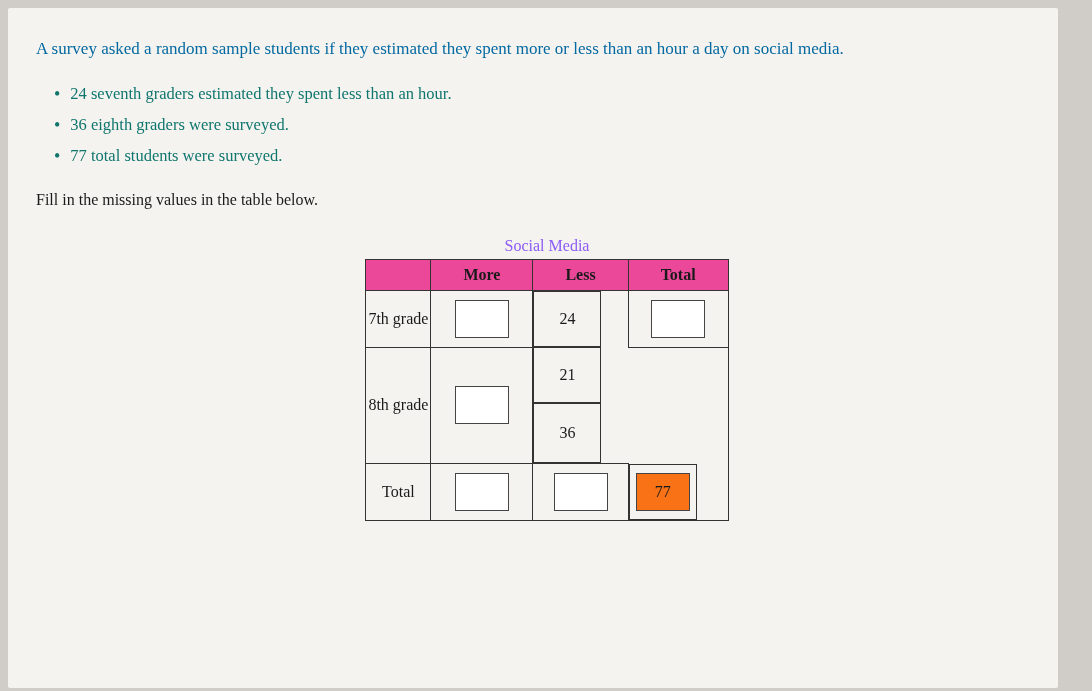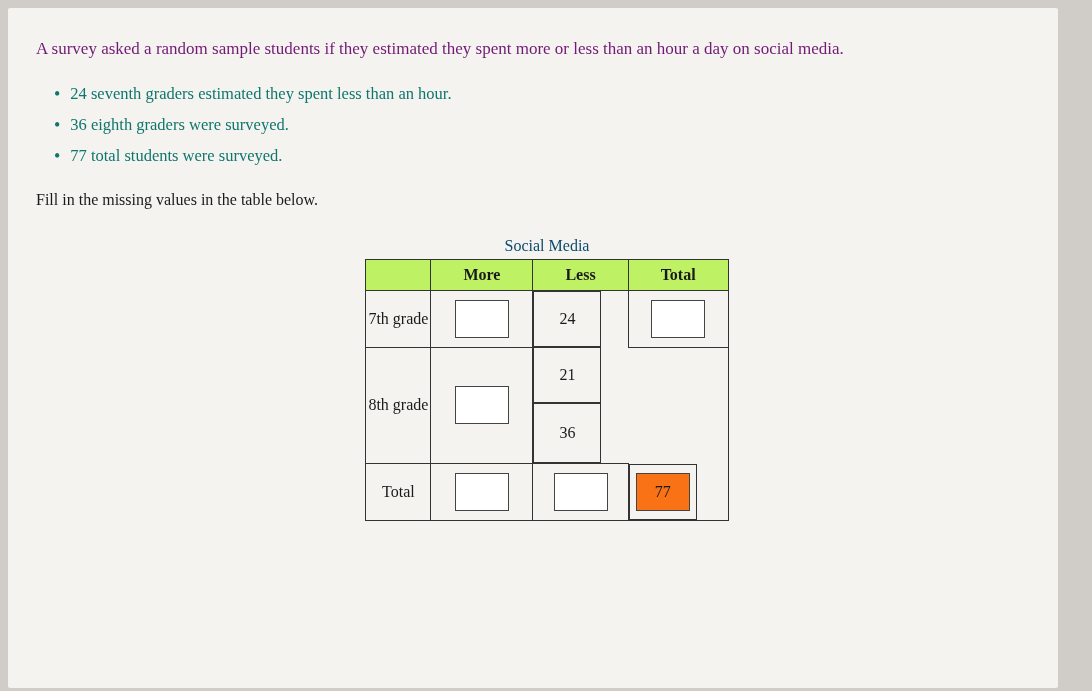--- a/index.html
+++ b/index.html
@@ -25,21 +25,21 @@
       min-height: 680px;
       margin: 8px;
       padding: 28px 40px 28px 28px;
       border-radius: 2px;
       position: relative;
     }
 
     .intro-text {
       font-size: 17px;
       line-height: 1.5;
-      color: #701a75;
+      color: #0369a1;
       margin-bottom: 20px;
       max-width: 820px;
     }
 
     .bullet-list {
       list-style: none;
       margin-bottom: 22px;
       padding-left: 18px;
     }
 
@@ -68,21 +68,21 @@
 
     .table-section {
       display: flex;
       flex-direction: column;
       align-items: center;
       margin-left: 40px;
     }
 
     .table-title {
       font-size: 16px;
-      color: #0c4a6e;
+      color: #8b5cf6;
       margin-bottom: 4px;
       text-align: left;
     }
 
     .data-table {
       border-collapse: collapse;
       border: 1.5px solid #333;
     }
 
     .data-table th,
@@ -91,21 +91,21 @@
       padding: 0;
       text-align: center;
       font-size: 16px;
       color: #1a1a1a;
       font-family: Georgia, 'Times New Roman', serif;
     }
 
     .data-table thead th {
       padding: 6px 32px;
       font-weight: bold;
-      background-color: #bef264;
+      background-color: #ec4899;
     }
 
     .data-table thead th:first-child {
       border: none;
       border-right: 1.5px solid #333;
       border-bottom: 1.5px solid #333;
     }
 
     .row-label {
       padding: 14px 18px;

